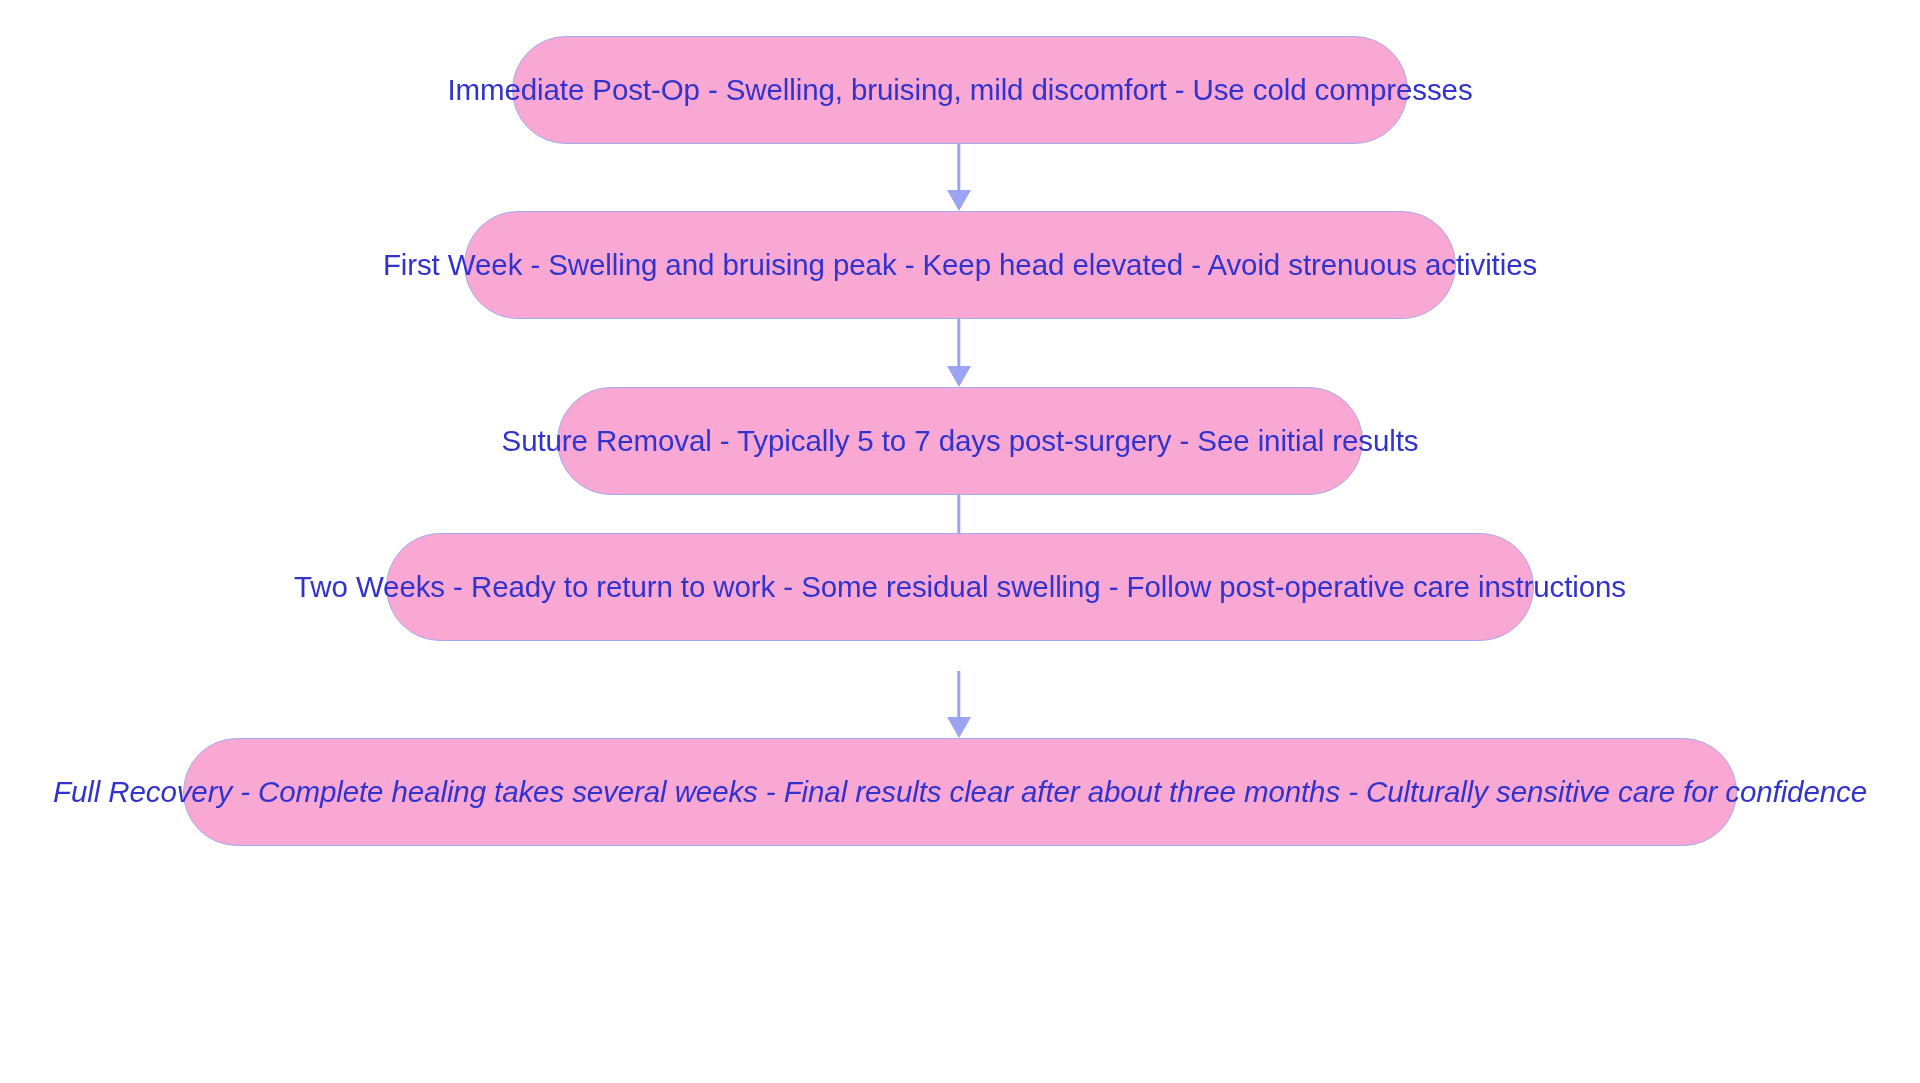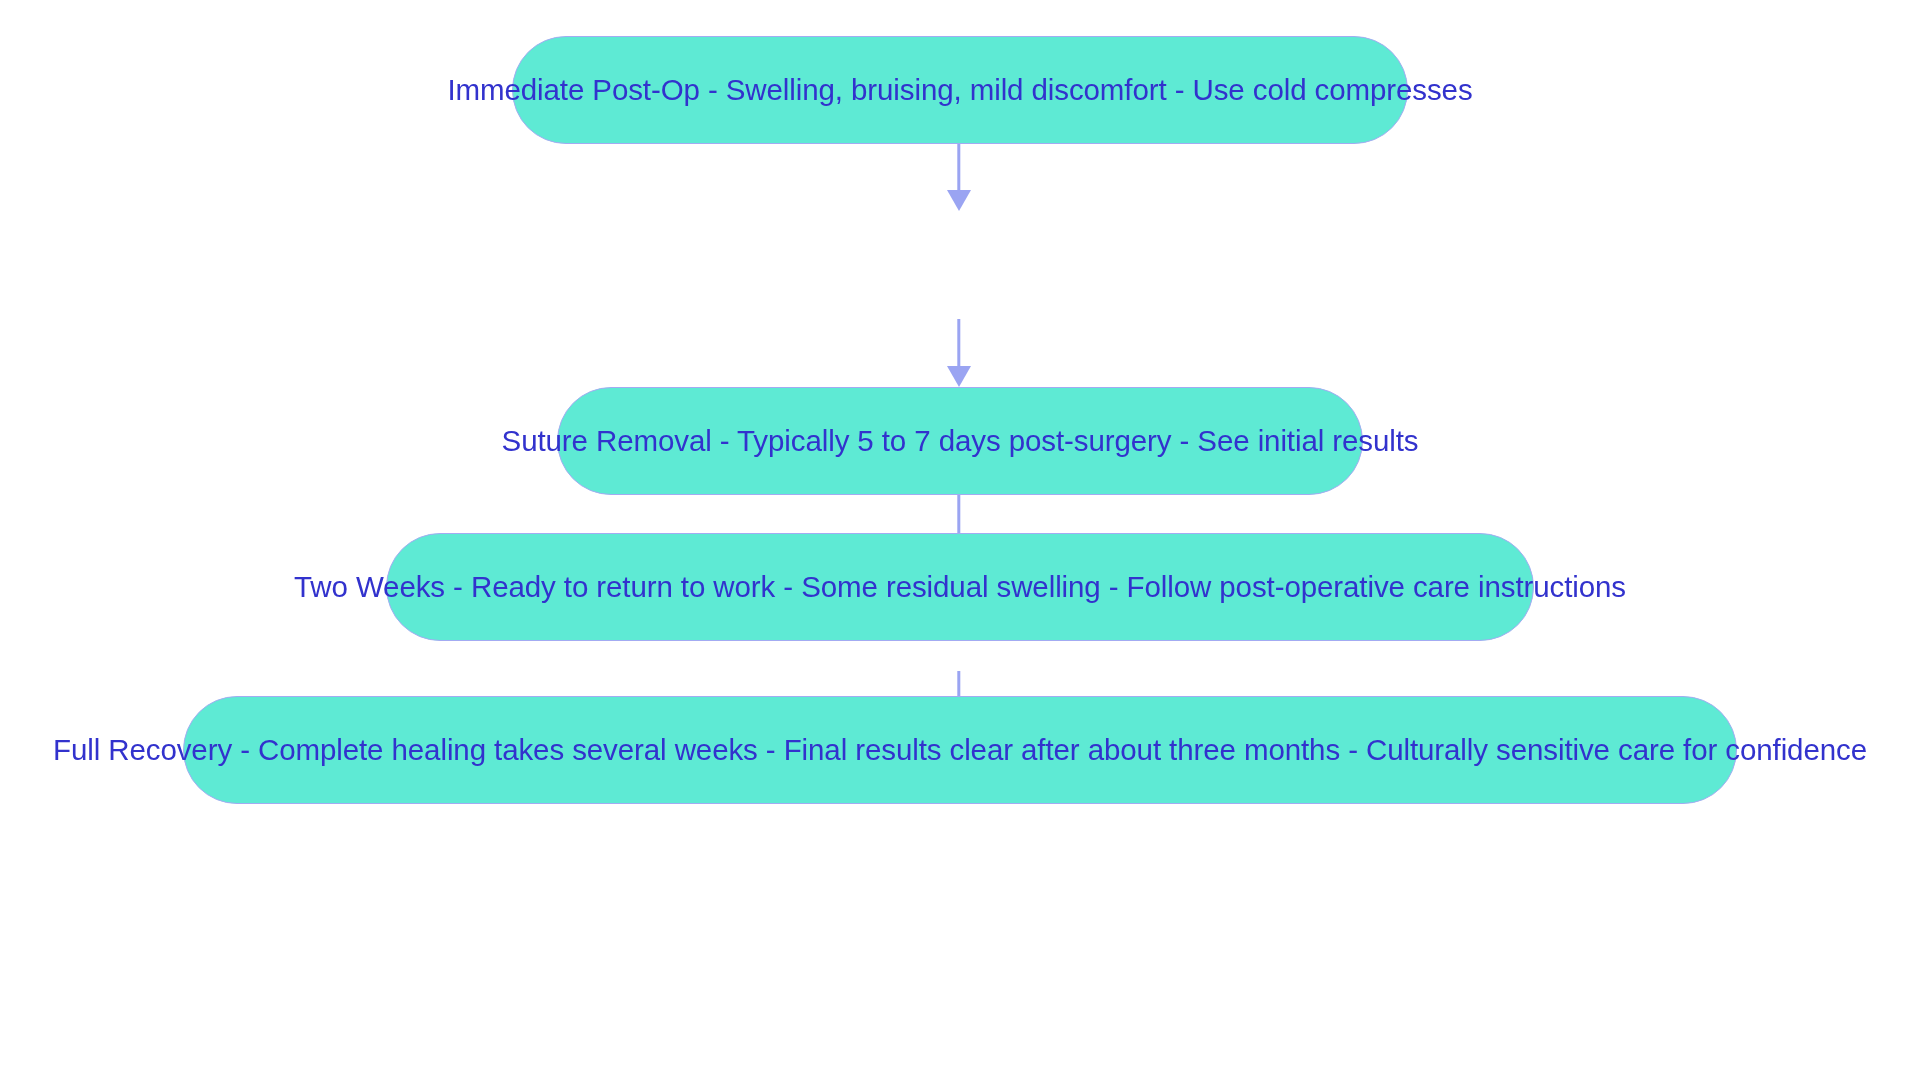--- a/index.html
+++ b/index.html
@@ -26,21 +26,21 @@
     width: 1920px;
     display: flex;
     align-items: center;
     justify-content: center;
   }
   .node {
     box-sizing: border-box;
     display: flex;
     align-items: center;
     justify-content: center;
-    background: #5eead4;
+    background: #f9a8d4;
     border: 1.6px solid #a3abf2;
     border-radius: 62px;
     height: 108px;
     padding: 0 46px;
     color: #3232cd;
     font-size: 29.5px;
     font-weight: 400;
     letter-spacing: -0.1px;
     white-space: nowrap;
     line-height: 1;
@@ -86,32 +86,37 @@
     <div class="edge-line" style="top:671px;height:46px;"></div>
     <div class="edge-head" style="top:717px;"></div>
   </div>
 
   <div class="node-row" style="top:36px;">
     <div class="node" style="width:896px;">
       <span>Immediate Post-Op - Swelling, bruising, mild discomfort - Use cold compresses</span>
     </div>
   </div>
 
+  <div class="node-row" style="top:211px;">
+    <div class="node" style="width:992px;">
+      <span>First Week - Swelling and bruising peak - Keep head elevated - Avoid strenuous activities</span>
+    </div>
+  </div>
 
   <div class="node-row" style="top:387px;">
     <div class="node" style="width:806px;justify-content:center;">
       <span>Suture Removal - Typically 5 to 7 days post-surgery - See initial results</span>
     </div>
   </div>
 
   <div class="node-row" style="top:533px;">
     <div class="node" style="width:1148px;">
       <span>Two Weeks - Ready to return to work - Some residual swelling - Follow post-operative care instructions</span>
     </div>
   </div>
 
-  <div class="node-row" style="top:696px;">
+  <div class="node-row" style="top:738px;font-style:italic;">
     <div class="node" style="width:1554px;">
       <span>Full Recovery - Complete healing takes several weeks - Final results clear after about three months - Culturally sensitive care for confidence</span>
     </div>
   </div>
 
 </div>
 
 </body></html>

